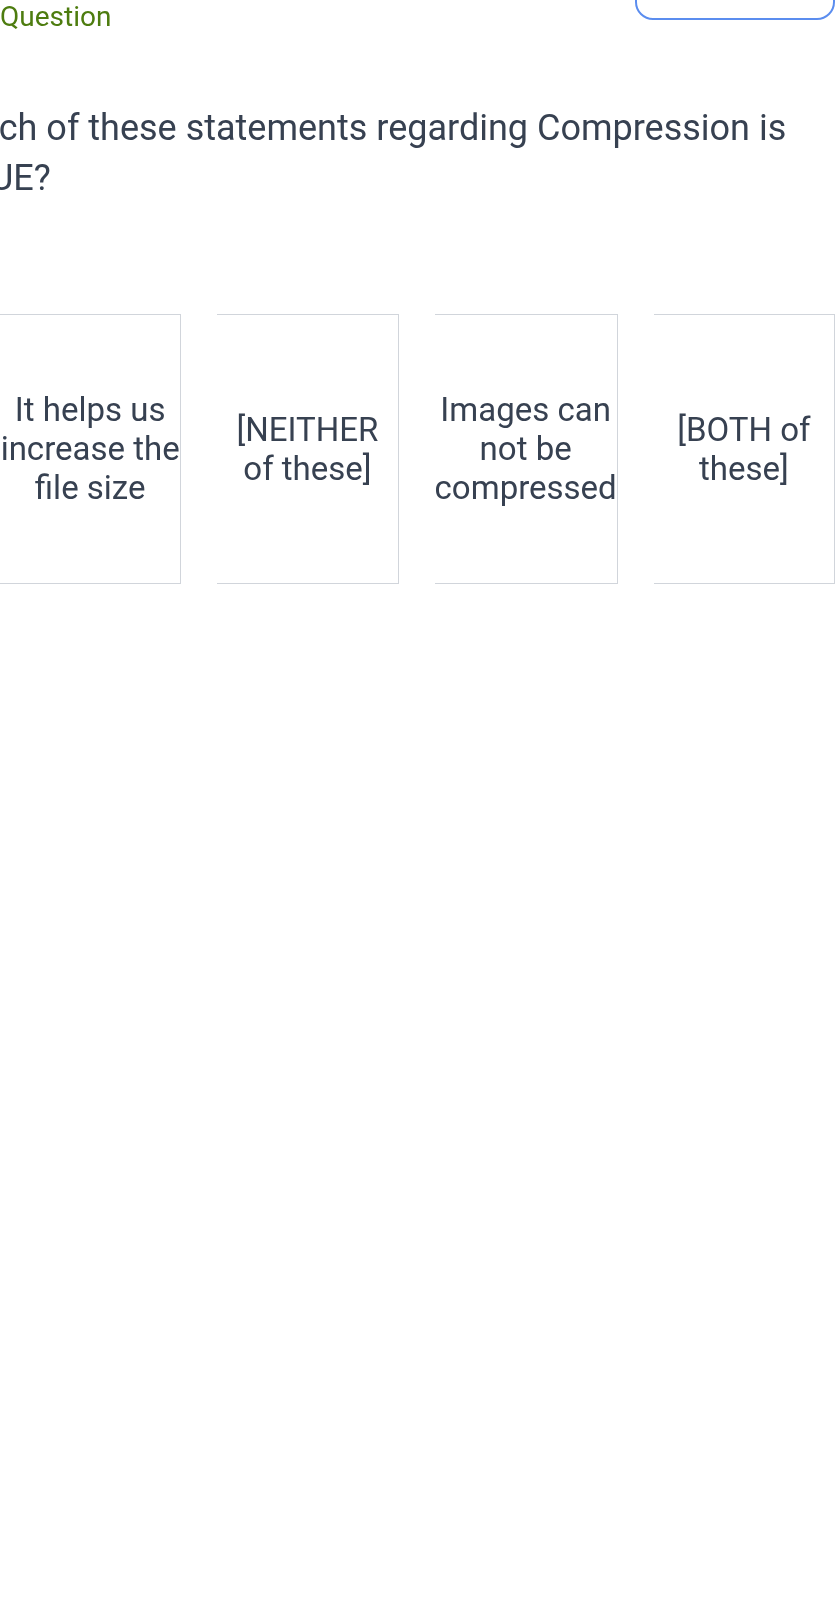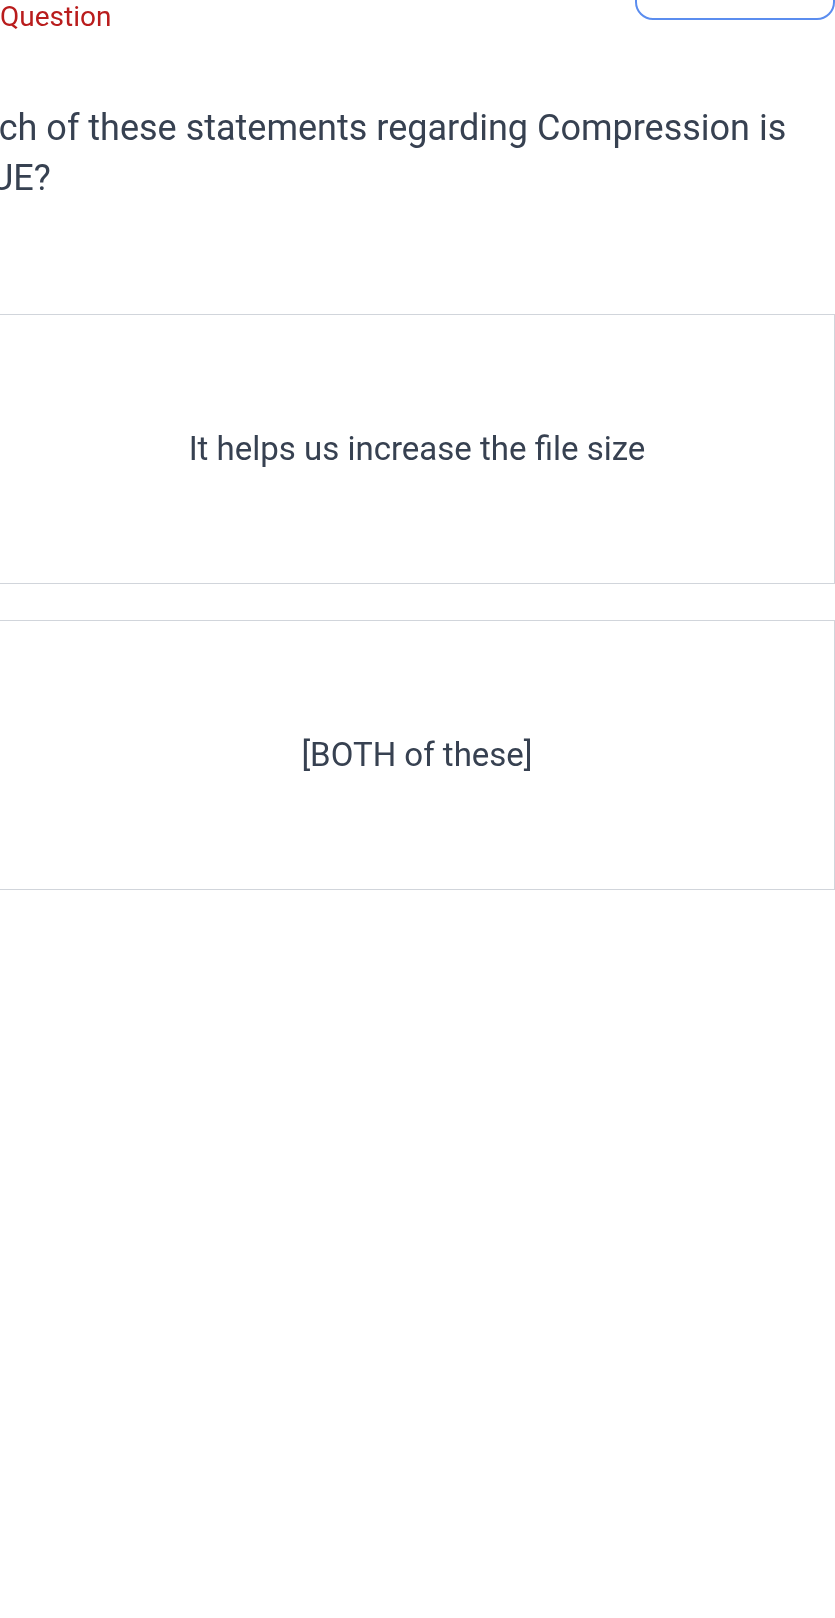--- a/index.html
+++ b/index.html
@@ -14,21 +14,21 @@
       height: 1618px;
       overflow: hidden;
     }
     .header-row {
       display: flex;
       justify-content: space-between;
       align-items: flex-start;
       padding: 0 0 0 0;
     }
     .breadcrumb-text {
-      color: #b91c1c;
+      color: #4d7c0f;
       font-size: 28px;
       font-weight: 400;
       padding-top: 0;
     }
     .pill-button {
       border: 2px solid #5b8def;
       border-radius: 0 0 18px 18px;
       padding: 4px 10px;
       display: flex;
       align-items: center;
@@ -44,21 +44,21 @@
       color: #374151;
       font-size: 36px;
       font-weight: 400;
       line-height: 1.4;
       padding: 70px 0 0 0;
       margin-left: -10px;
     }
     .options-container {
       margin-top: 110px;
       display: flex;
-      flex-direction: column;
+      flex-direction: row;
       gap: 36px;
     }
     .option-card {
       border: 1px solid #d1d5db;
       border-left: none;
       border-right: none;
       background: #ffffff;
       height: 270px;
       display: flex;
       align-items: center;
@@ -94,15 +94,21 @@
   <div class="pill-button"></div>
 </div>
 
 <div class="question-text">ich of these statements regarding Compression is UE?</div>
 
 <div class="options-container">
   <div class="option-card">
     <span class="option-text">It helps us increase the file size</span>
   </div>
   <div class="option-card">
+    <span class="option-text">[NEITHER of these]</span>
+  </div>
+  <div class="option-card">
+    <span class="option-text">Images can not be compressed</span>
+  </div>
+  <div class="option-card">
     <span class="option-text">[BOTH of these]</span>
   </div>
 </div>
 
 </body></html>

